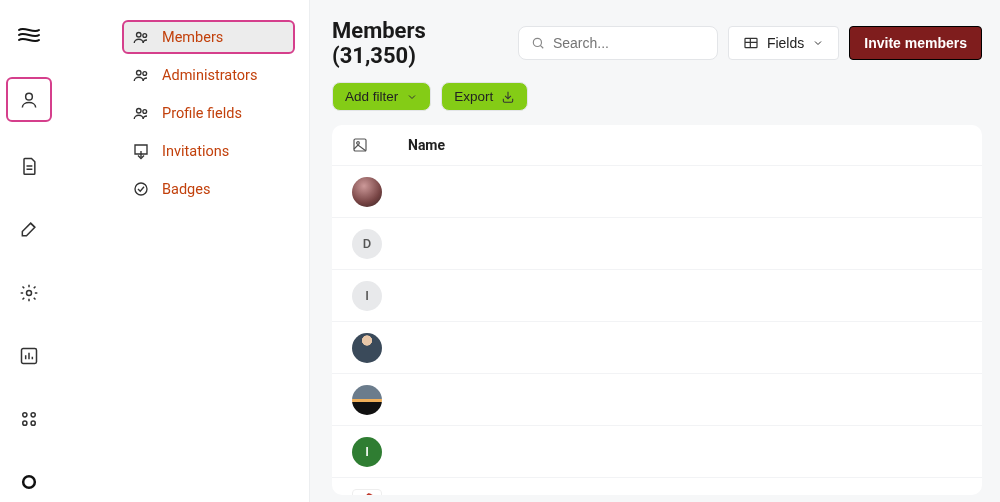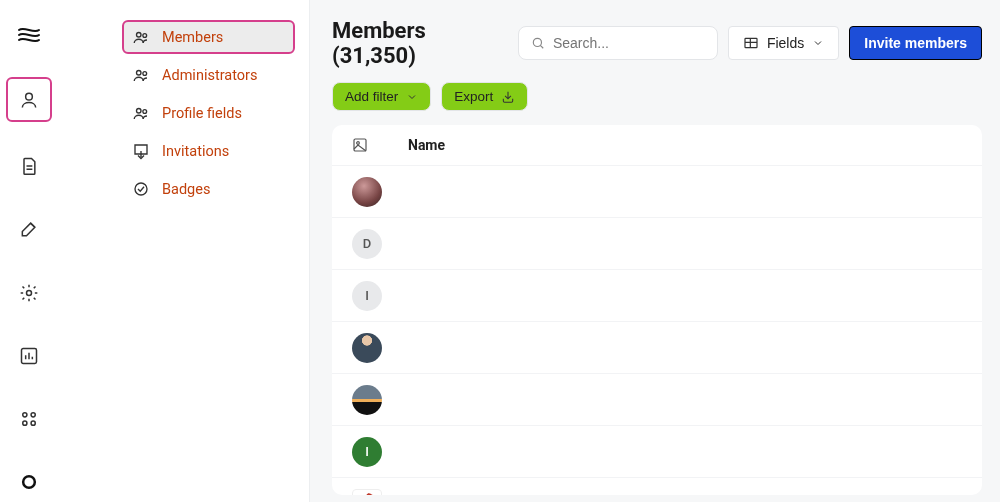--- a/index.html
+++ b/index.html
@@ -107,21 +107,21 @@
     gap:8px;
     border:1px solid #e3e5e8;
     background:#fff;
     border-radius:4px;
     padding:8px 14px;
     font-size:14px;
     cursor:pointer;
     color:#222;
   }
   .btn.primary {
-    background:#1d4ed8;
+    background:#7f1d1d;
     color:#fff;
     border-color:#000;
     font-weight:600;
   }
   .filters-row {
     display:flex;
     gap:10px;
     margin-bottom:14px;
   }
   .small-btn {

